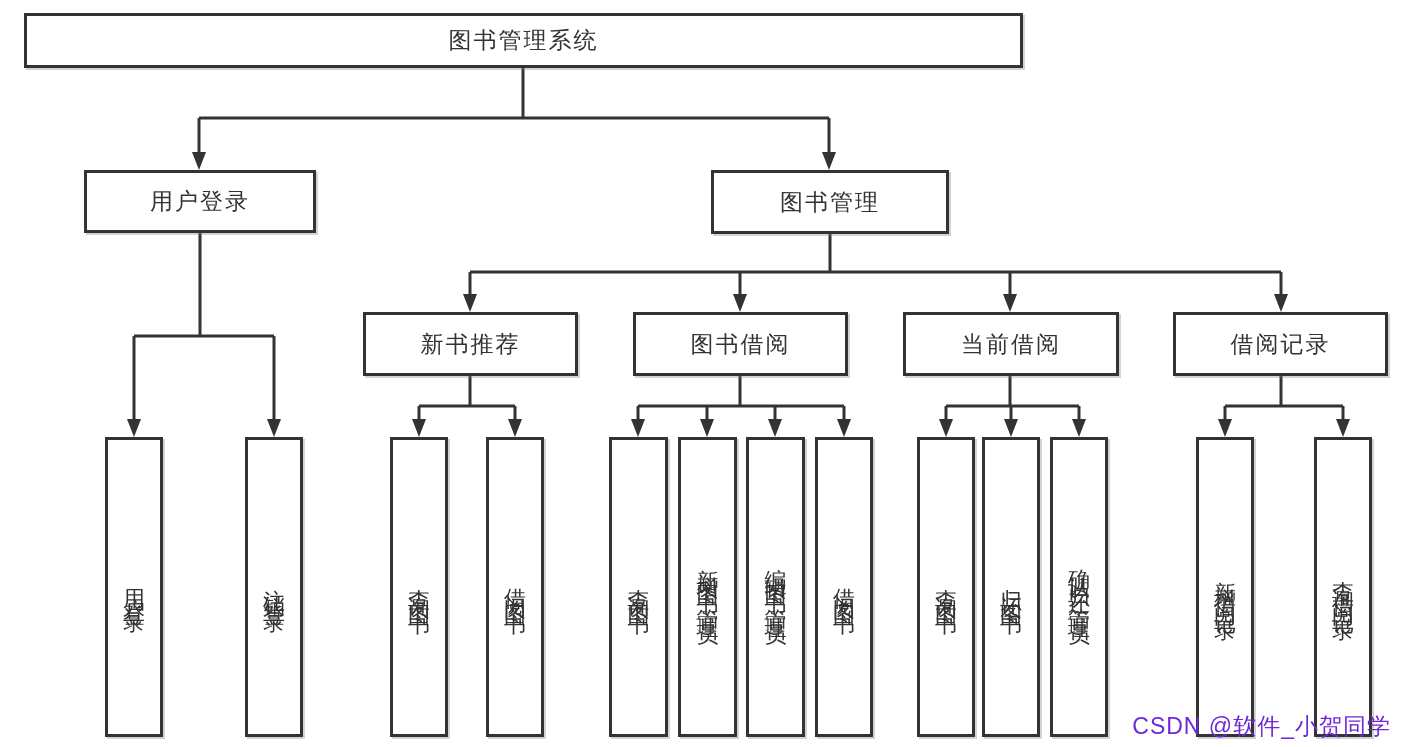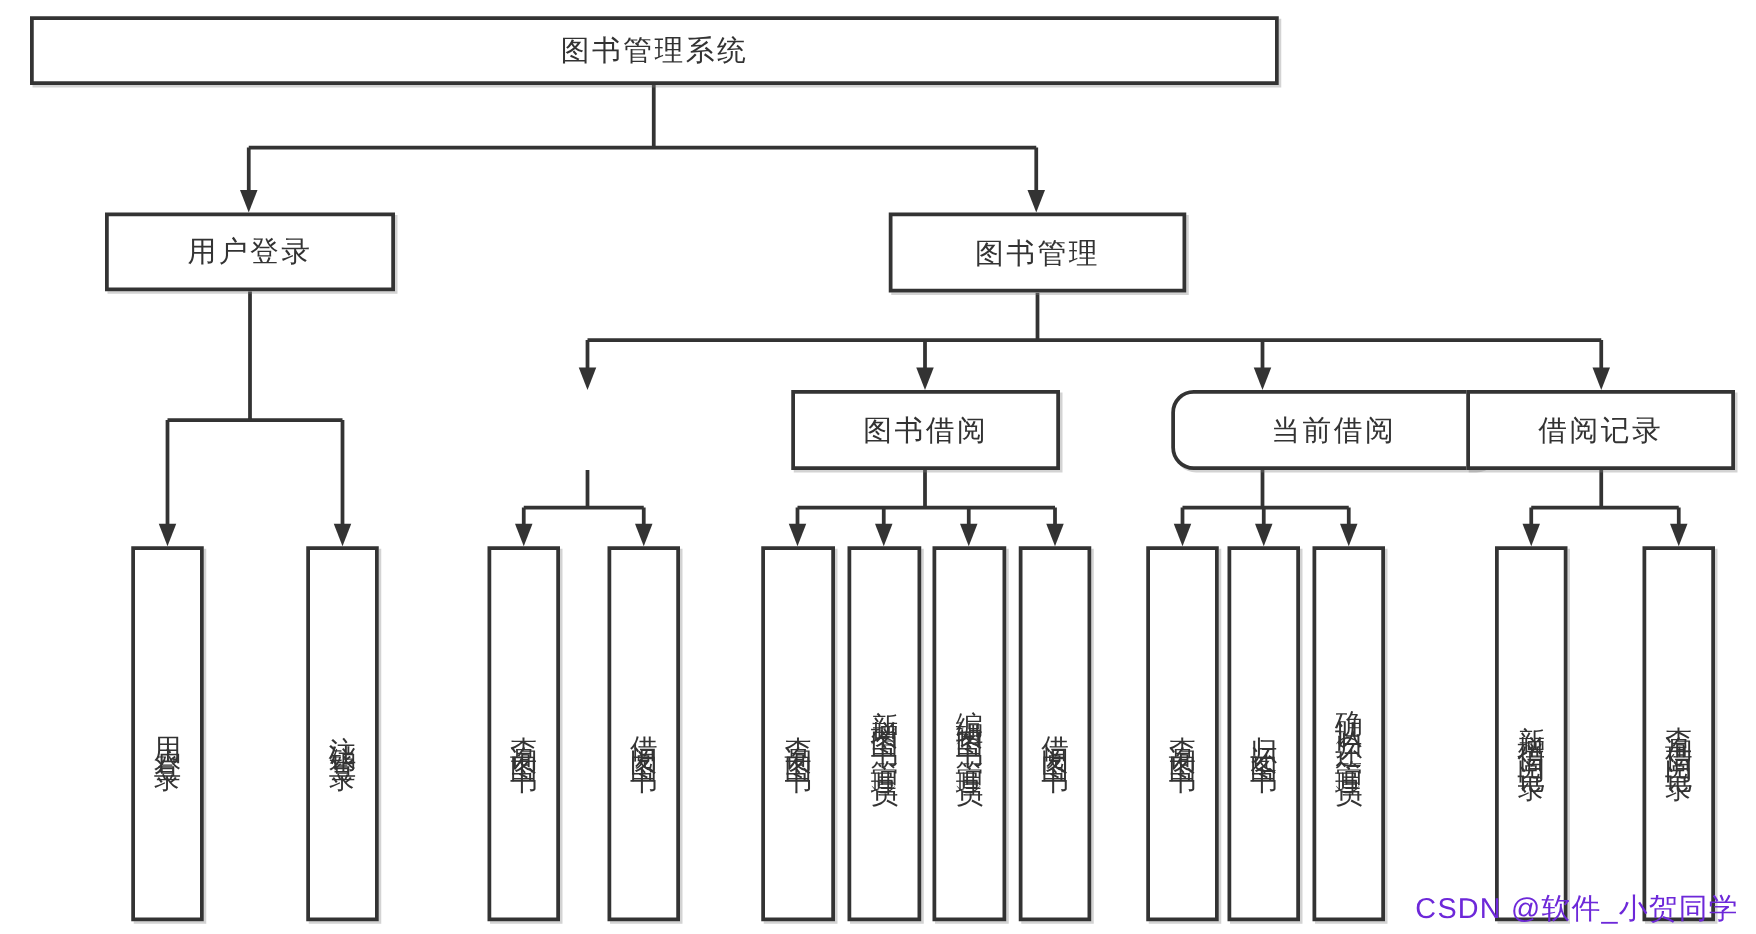--- a/index.html
+++ b/index.html
@@ -110,24 +110,27 @@
     <span class="lbl">图书管理系统</span>
   </div>
 
   <div class="box hbox" style="left:84px; top:170px; width:232px; height:63px;">
     <span class="lbl">用户登录</span>
   </div>
   <div class="box hbox" style="left:711px; top:170px; width:238px; height:64px;font-family:Liberation Mono, monospace;">
     <span class="lbl">图书管理</span>
   </div>
 
+  <div class="box hbox" style="left:363px; top:312px; width:215px; height:64px;">
+    <span class="lbl">新书推荐</span>
+  </div>
   <div class="box hbox" style="left:633px; top:312px; width:215px; height:64px;">
     <span class="lbl">图书借阅</span>
   </div>
-  <div class="box hbox" style="left:937px; top:312px; width:260px; height:64px;border-radius:18px;">
+  <div class="box hbox" style="left:903px; top:312px; width:216px; height:64px;">
     <span class="lbl">当前借阅</span>
   </div>
   <div class="box hbox" style="left:1173px; top:312px; width:215px; height:64px;">
     <span class="lbl">借阅记录</span>
   </div>
 
   <div class="box vbox" style="left:105px; top:437px; width:58px; height:300px;">
     <span class="lbl">用户登录</span>
   </div>
   <div class="box vbox" style="left:245px; top:437px; width:58px; height:300px;">

